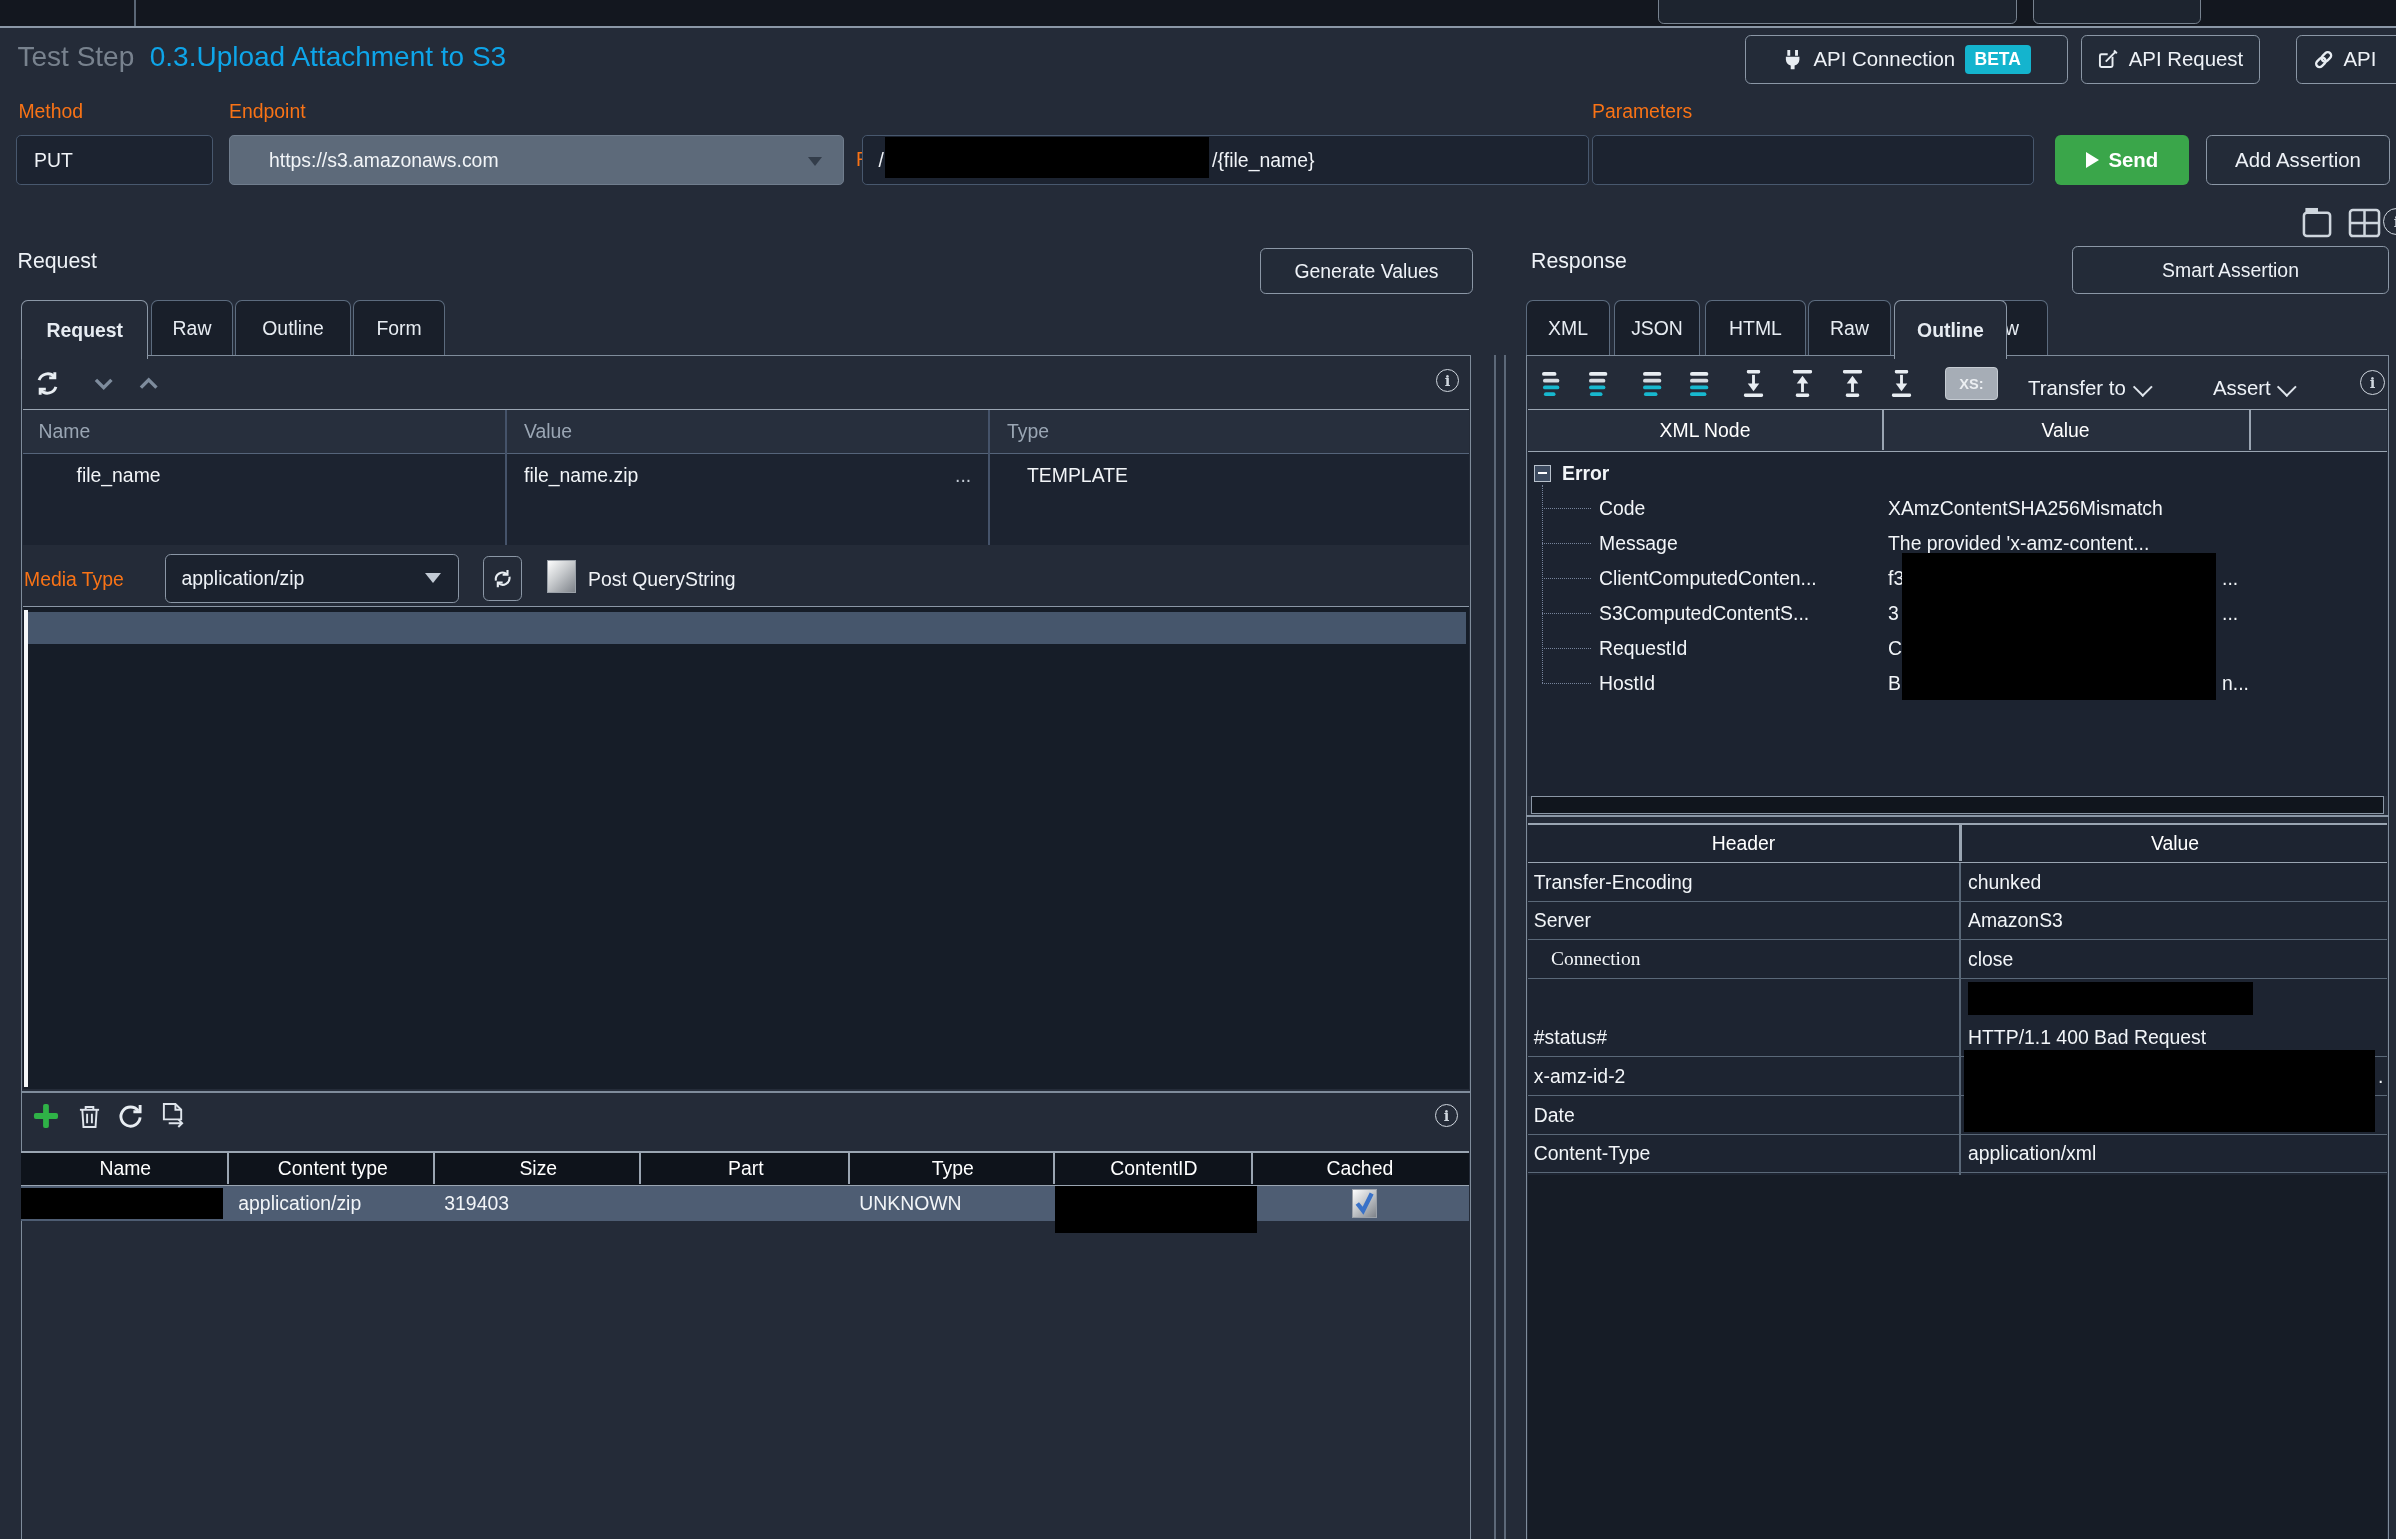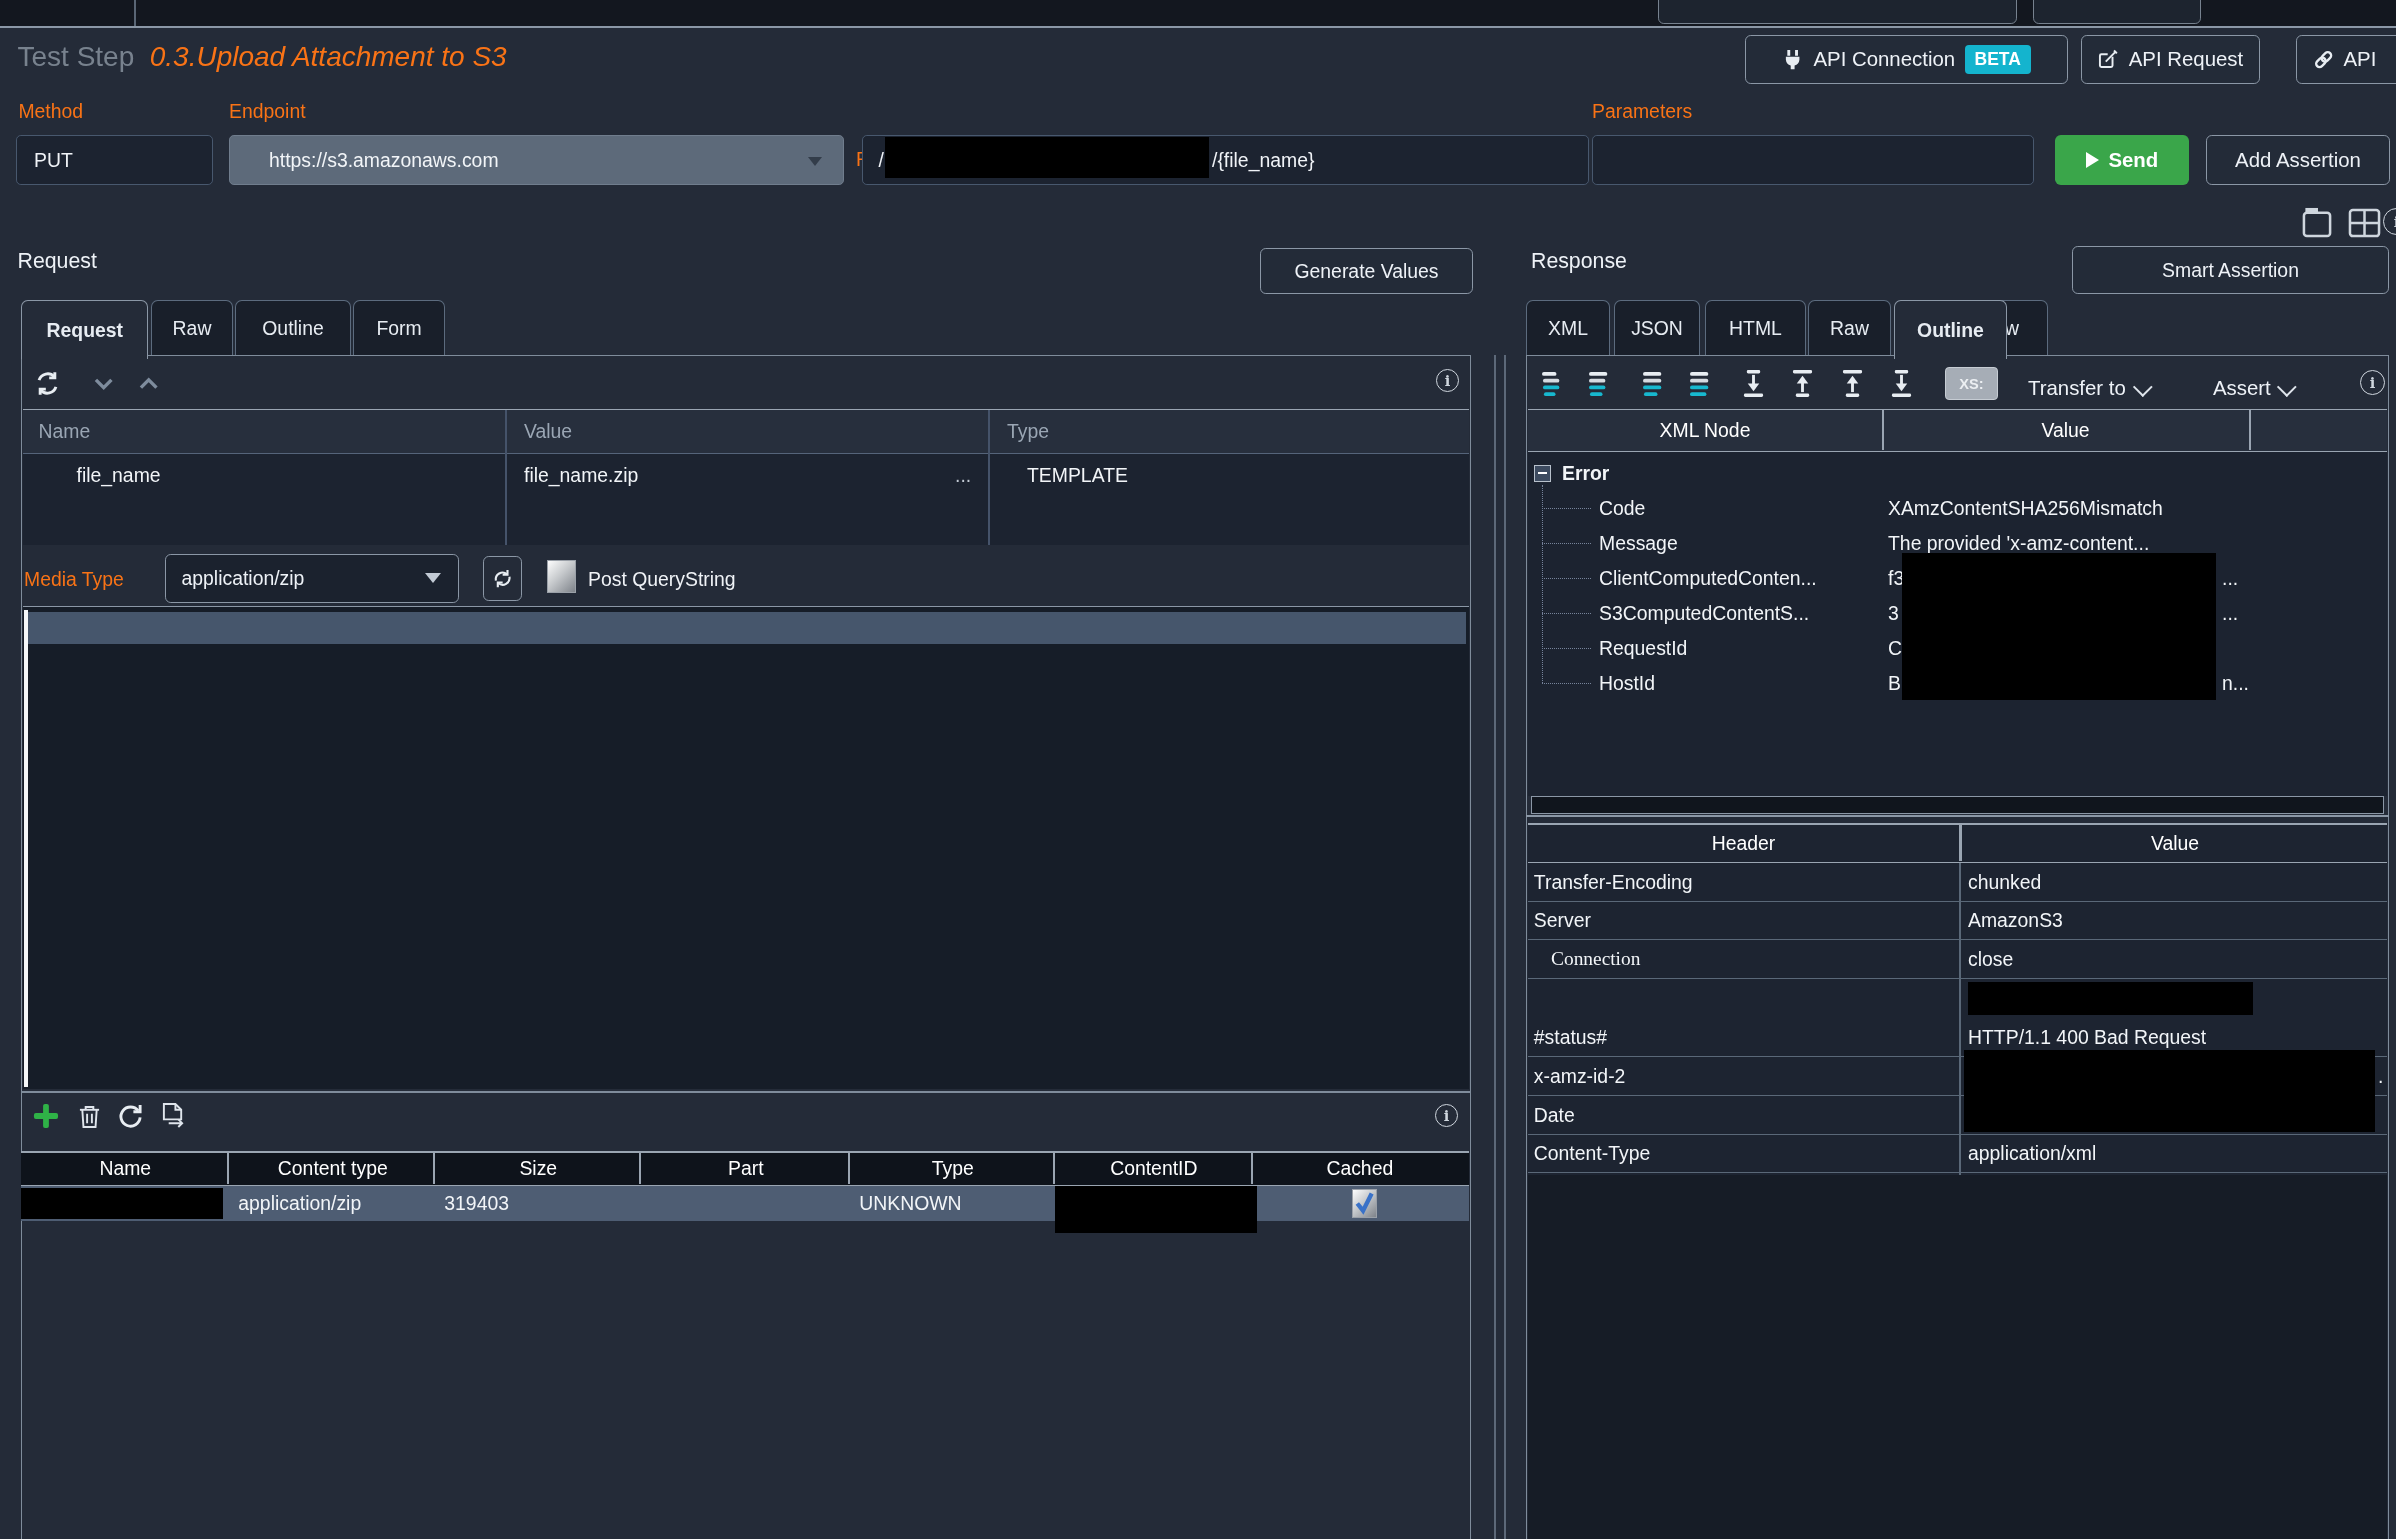--- a/index.html
+++ b/index.html
@@ -35,21 +35,21 @@
 
 <div id="screen">
 
   <div class="abs" style="left:0;top:0;width:2397px;height:26px;background:#13171f;"></div>
   <div class="abs" style="left:134px;top:0;width:1.9px;height:26px;background:#5a6675;"></div>
   <div class="abs" style="left:1658px;top:-13.6px;width:359px;height:38px;background:#1d242f;border:1.9px solid #77828f;border-radius:5.8px;box-sizing:border-box;"></div>
   <div class="abs" style="left:2033px;top:-13.6px;width:168px;height:38px;background:#1d242f;border:1.9px solid #77828f;border-radius:5.8px;box-sizing:border-box;"></div>
   <div class="abs" style="left:0;top:26px;width:2397px;height:1.9px;background:#8b97a6;"></div>
 
   <div class="abs" style="left:17.5px;top:41px;font-size:28px;font-weight:500;">
-    <span style="color:#78828e;margin-right:15.5px;">Test Step</span><span style="color:#f97316;font-style:italic;">0.3.Upload Attachment to S3</span>
+    <span style="color:#78828e;margin-right:15.5px;">Test Step</span><span style="color:#0ea5e9;">0.3.Upload Attachment to S3</span>
   </div>
 
   <div class="btn-outline" style="left:1745px;top:35px;width:323px;height:49px;">
     <span>
       <svg width="21.3" height="21.3" viewBox="0 0 22 22">
           <path d="M7 1v6M15 1v6" stroke="#e8edf2" stroke-width="3" fill="none"></path>
           <path d="M4 8h14v3a7 7 0 0 1-5 6v4h-4v-4a7 7 0 0 1-5-6z" fill="#e8edf2"></path>
         </svg>
     </span>
     <span>API Connection</span>

